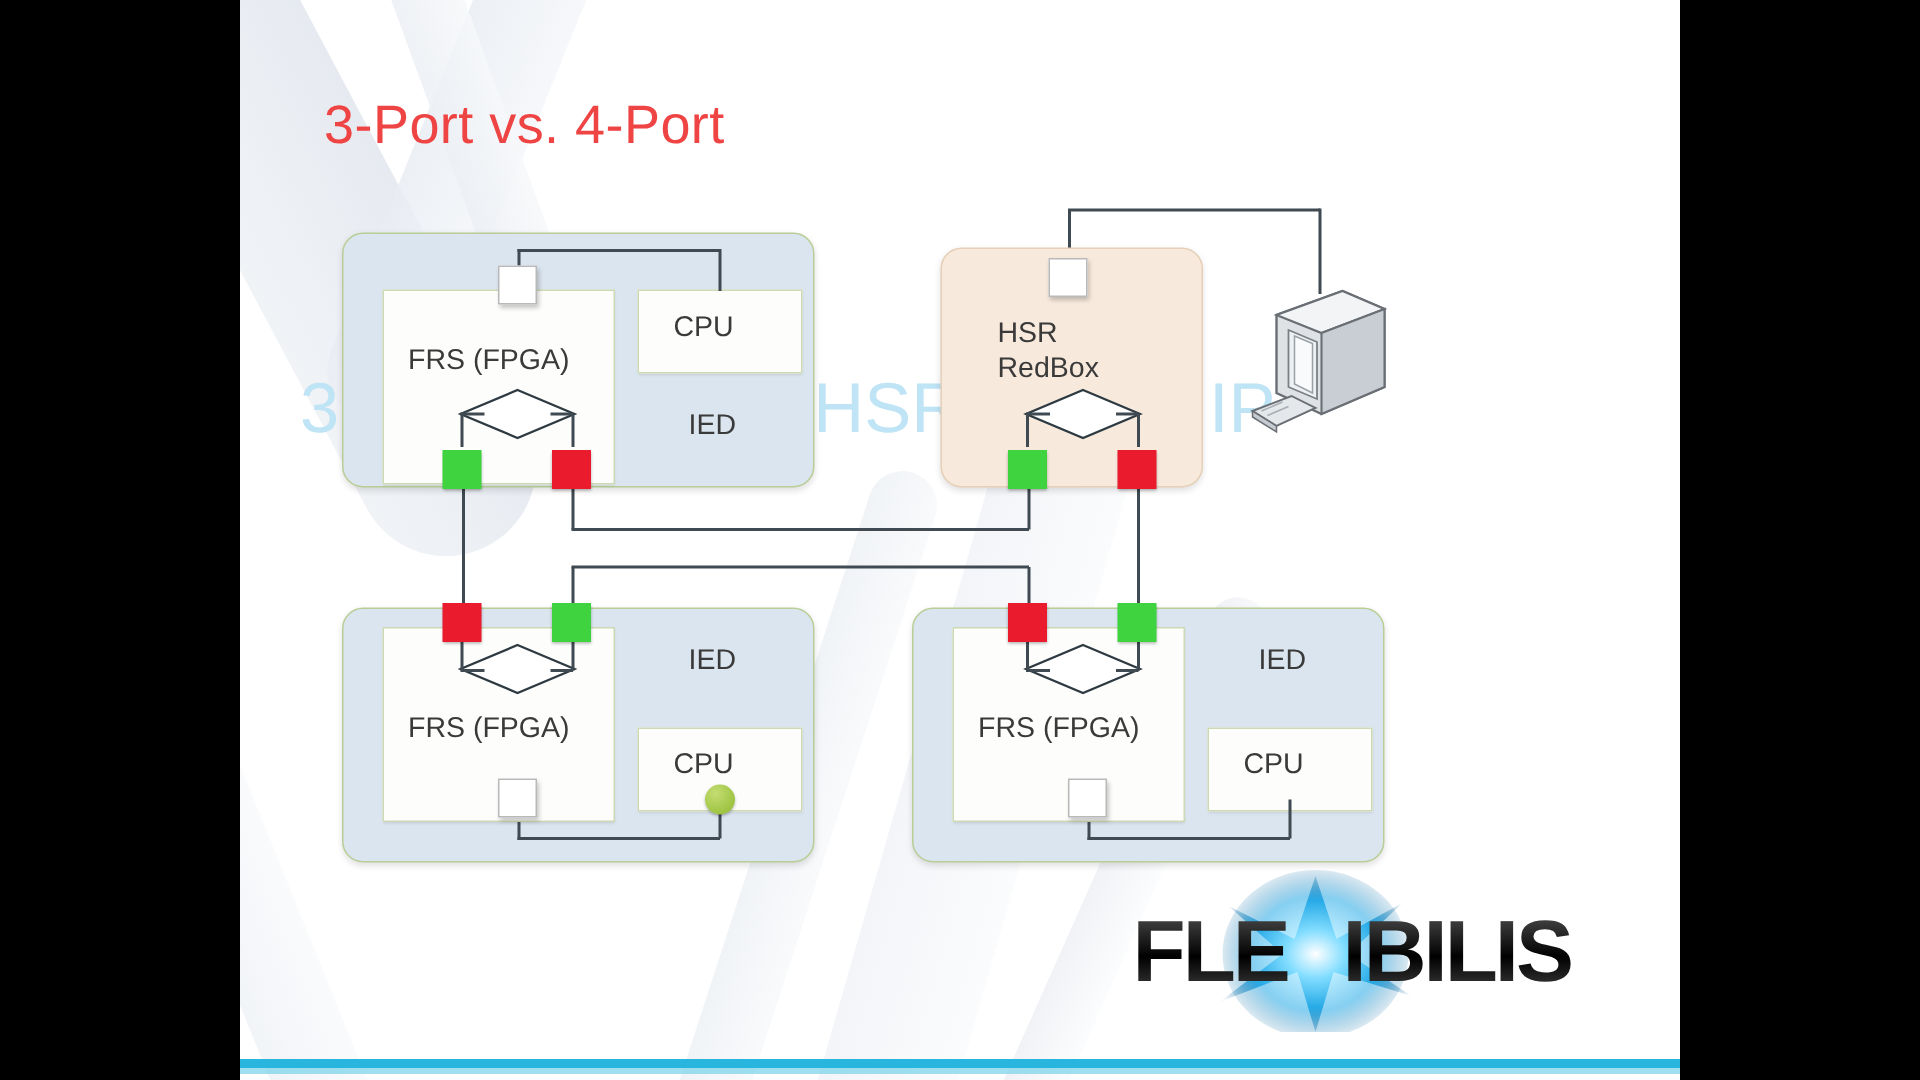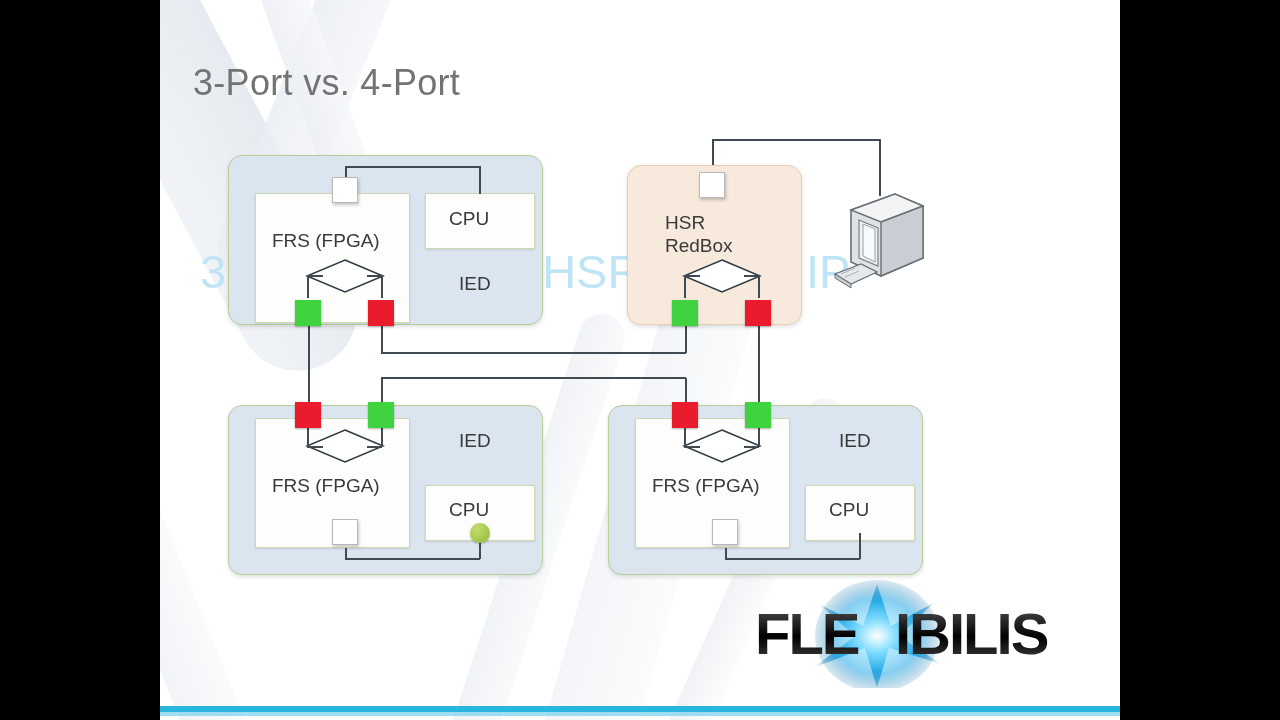--- a/index.html
+++ b/index.html
@@ -37,22 +37,22 @@
   
   #watermark{
     position:absolute; left:40px; top:248px; width:920px;
     font-size:47px; color:#bfe4f5; white-space:nowrap;
     letter-spacing:0px; line-height:1;
     font-family:"Liberation Sans", sans-serif;
   }
 
   
   #title{
-    position:absolute; left:33px; top:62px;
-    font-size:36px; color:#737373; letter-spacing:.3px;
+    position:absolute; left:56px; top:62px;
+    font-size:36px; color:#ef4444; letter-spacing:.3px;
     font-family:"Liberation Sans", sans-serif;
   }
 
   
   #accentbar{
     position:absolute; left:0; bottom:8px; width:960px; height:6px;
     background:#29b6de;
   }
   #accentbar2{
     position:absolute; left:0; bottom:4px; width:960px; height:4px;

